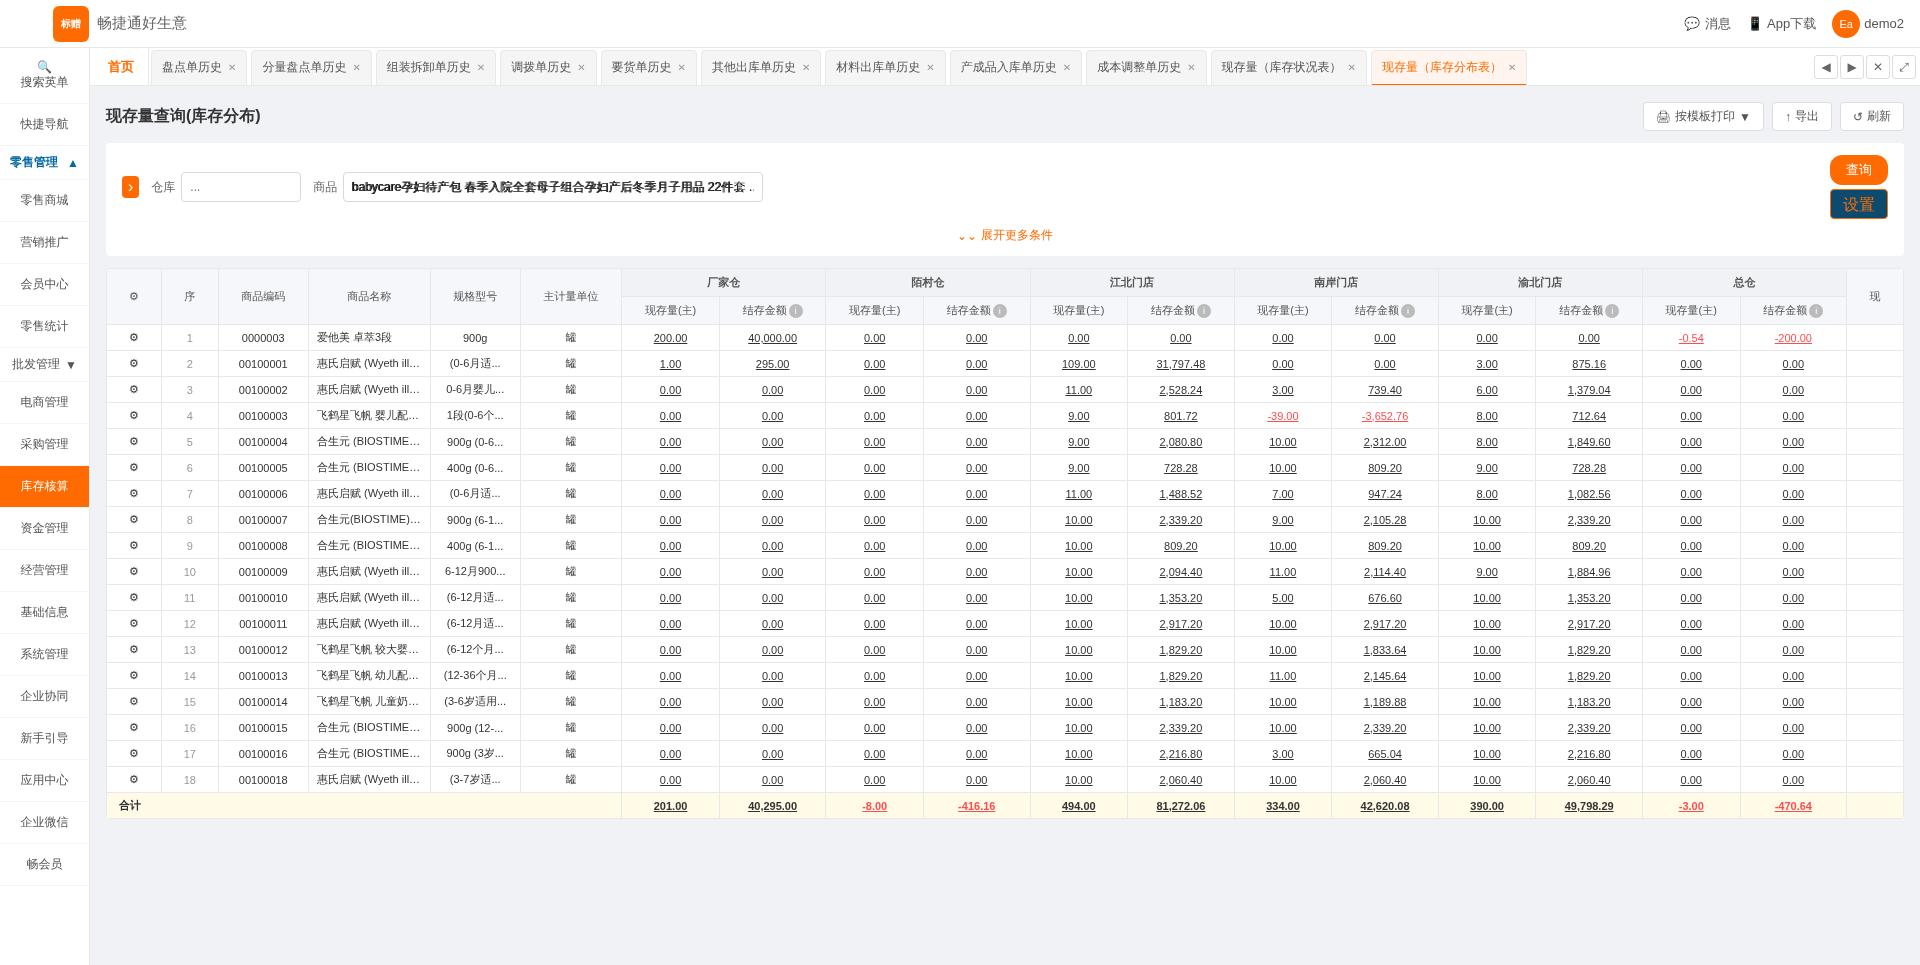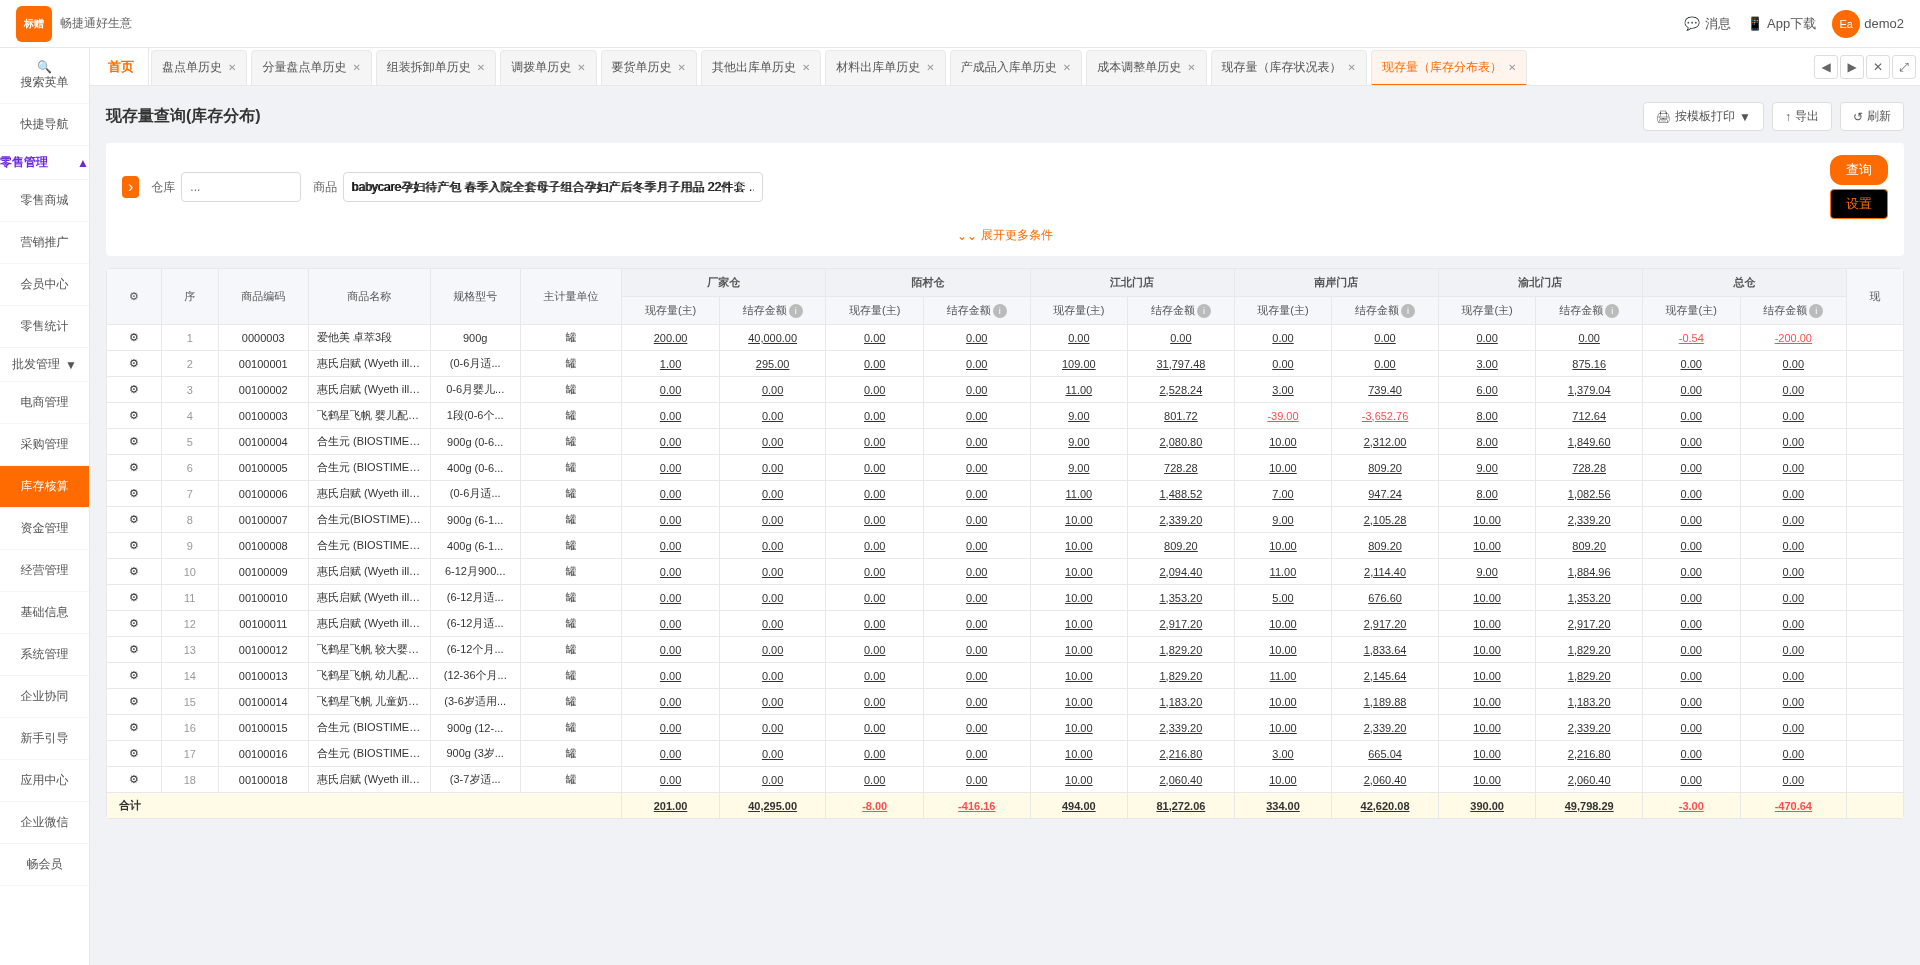--- a/index.html
+++ b/index.html
@@ -8,23 +8,23 @@
     
     .top-bar {
       height: 48px;
       background: #fff;
       display: flex;
       align-items: center;
       padding: 0 16px;
       border-bottom: 1px solid #e8e8e8;
       justify-content: space-between;
     }
-    .logo-area { display: flex; align-items: center; gap: 8px; }
+    .logo-area { display: flex; align-items: center; gap: 8px; margin-left: 37px; }
     .logo-icon { width: 36px; height: 36px; background: #ff6b00; border-radius: 6px; display: flex; align-items: center; justify-content: center; color: #fff; font-size: 10px; font-weight: bold; }
-    .logo-text { font-size: 12px; color: #666; }
+    .logo-text { font-size: 15px; color: #666; }
     .top-right { display: flex; align-items: center; gap: 16px; color: #555; font-size: 13px; }
     .top-right-item { display: flex; align-items: center; gap: 4px; cursor: pointer; }
     .avatar { width: 28px; height: 28px; border-radius: 50%; background: #ff6b00; display: flex; align-items: center; justify-content: center; color: #fff; font-size: 11px; }
 
     
     .main-layout { display: flex; height: calc(965px - 48px); }
 
     
     .sidebar { width: 90px; background: #fff; border-right: 1px solid #e8e8e8; display: flex; flex-direction: column; overflow-y: auto; }
     .sidebar-item { padding: 12px 6px; text-align: center; cursor: pointer; font-size: 12px; color: #555; border-bottom: 1px solid #f5f5f5; }
@@ -54,21 +54,21 @@
     .search-area { background: #fff; border-radius: 4px; padding: 12px 16px; margin-bottom: 12px; }
     .search-row { display: flex; align-items: center; gap: 12px; flex-wrap: nowrap; }
     .search-field { display: flex; align-items: center; gap: 6px; }
     .search-label { color: #666; font-size: 12px; white-space: nowrap; }
     .search-input { height: 30px; border: 1px solid #d9d9d9; border-radius: 4px; padding: 0 8px; font-size: 12px; width: 120px; }
     .search-input-wide { width: 380px; }
     .search-input-color { width: 220px; }
     .search-query-text { font-size: 12px; color: #333; max-width: 380px; overflow: hidden; text-overflow: ellipsis; white-space: nowrap; }
     .expand-btn { display: flex; align-items: center; gap: 4px; color: #ff6b00; font-size: 12px; cursor: pointer; }
     .query-btn { background: #ff6b00; color: #fff; border: none; padding: 6px 16px; border-radius: 12px; cursor: pointer; font-size: 13px; height: 30px; }
-    .setting-btn { border: 1px solid #ff6b00; color: #ff6b00; background: #000000; padding: 5px 12px; border-radius: 4px; cursor: pointer; font-size: 13px; height: 30px; }
+    .setting-btn { border: 1px solid #ff6b00; color: #ff6b00; background: #0c4a6e; padding: 5px 12px; border-radius: 4px; cursor: pointer; font-size: 16px; height: 30px; }
     .expand-row { display: flex; justify-content: center; margin-top: 8px; }
     .btn-group { display: flex; flex-direction: column; gap: 4px; }
 
     
     .table-wrap { background: #fff; border-radius: 4px; overflow: auto; }
     table { width: 100%; border-collapse: collapse; font-size: 12px; }
     thead tr { background: #f5f7fa; }
     th { border: 1px solid #e8e8e8; padding: 6px 22px; text-align: center; font-weight: normal; color: #555; white-space: nowrap; font-size: 11px; }
     td { border: 1px solid #e8e8e8; padding: 5px 8px; text-align: center; white-space: nowrap; color: #333; font-size: 11px; }
     .td-num { color: #333; text-decoration: underline; }
@@ -111,21 +111,21 @@
 <div class="main-layout">
 
   <div class="sidebar">
     <div class="sidebar-item">
       <div>🔍</div>
       <div>搜索英单</div>
     </div>
     <div class="sidebar-item">
       <div>快捷导航</div>
     </div>
-    <div class="sidebar-item" style="color:#6d28d9; font-weight:bold; display:flex; justify-content:space-between; align-items:center; padding:8px 0;">
+    <div class="sidebar-item" style="color:#0369a1; font-weight:bold; display:flex; justify-content:space-between; align-items:center; padding:8px 10px;">
       <span>零售管理</span>
       <span>▲</span>
     </div>
     <div class="sidebar-item"><span>零售商城</span></div>
     <div class="sidebar-item"><span>营销推广</span></div>
     <div class="sidebar-item"><span>会员中心</span></div>
     <div class="sidebar-item"><span>零售统计</span></div>
     <div class="sidebar-item" style="display:flex; justify-content:space-between; align-items:flex-end; padding:8px 12px;font-family:Liberation Serif, serif;">
       <span>批发管理</span>
       <span>▼</span>

